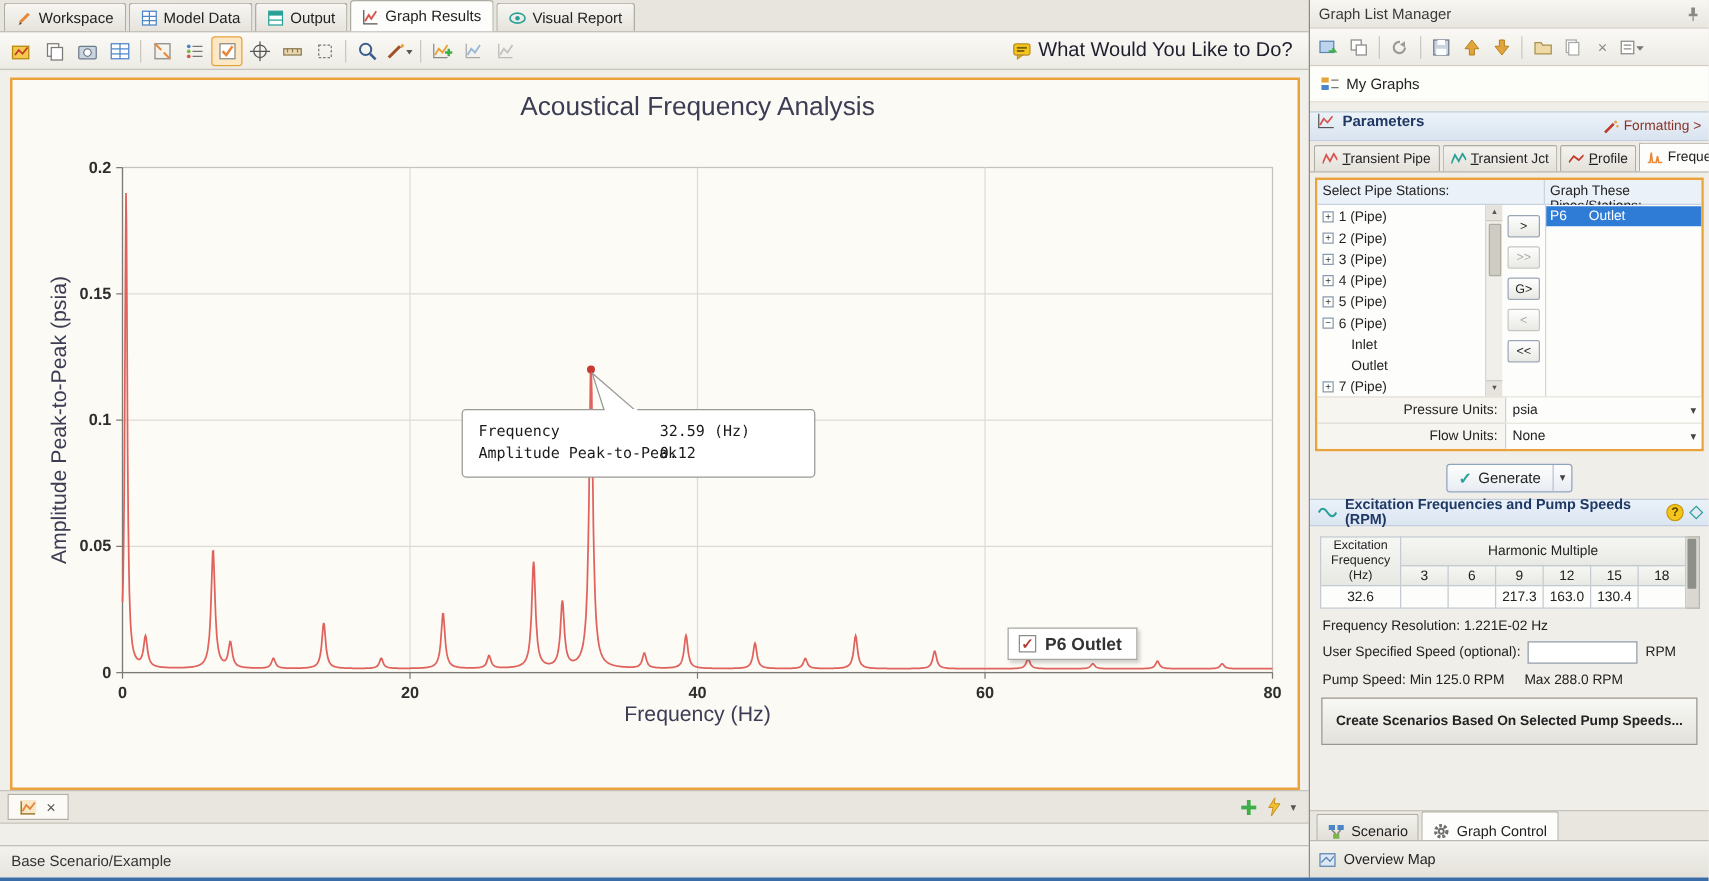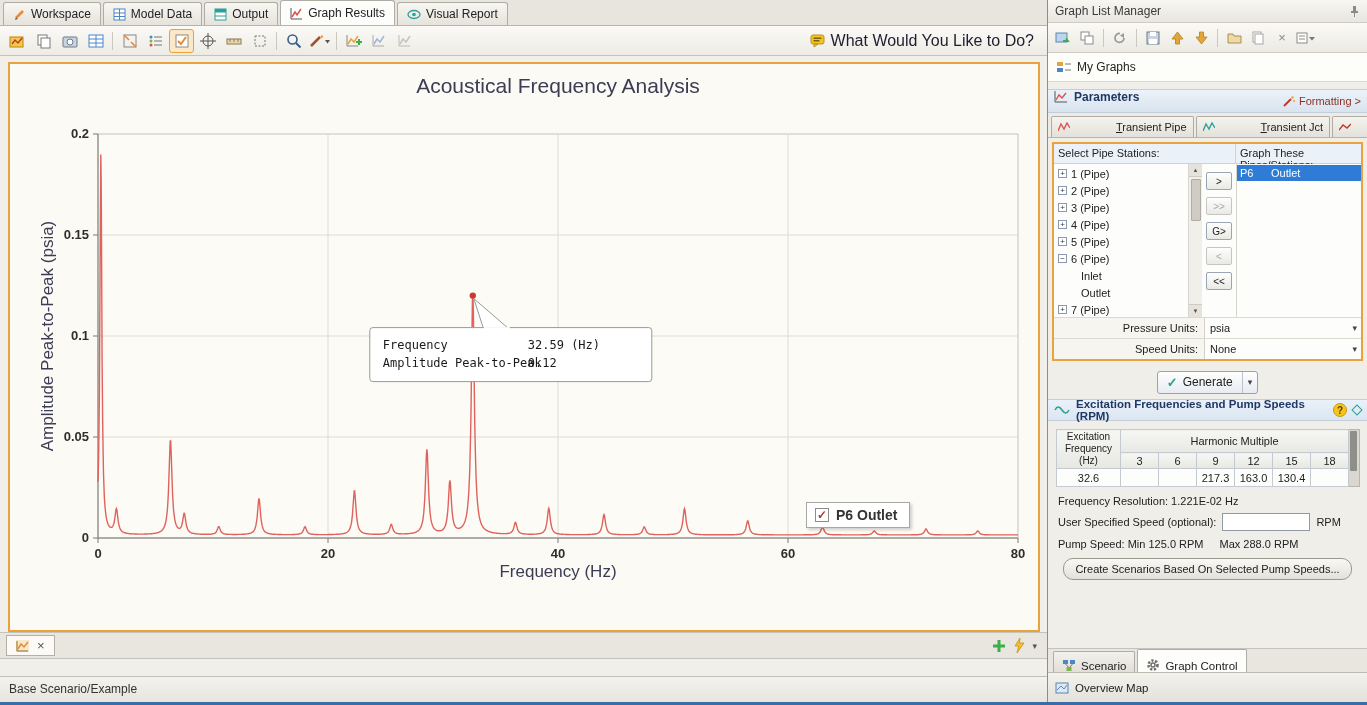--- a/index.html
+++ b/index.html
@@ -48,21 +48,21 @@
 .gbtn {width:22px;height:22px;display:flex;align-items:center;justify-content:center;border-radius:2px;color:#8A8A86;font-size:13px;}
 #glm-tree {height:29px;background:#FDFDFA;display:flex;align-items:center;gap:6px;padding-left:9px;font-size:12px;border-bottom:1px solid #DDDAD2;}
 
 #params-header {height:24px;margin-top:7px;display:flex;gap:6px;padding:0 6px;font-size:12px;background:linear-gradient(#ECF2F9,#D9E4F0);border-top:1px solid #C2CEDC;border-bottom:1px solid #C2CEDC;}
 #params-header .t {font-weight:700;color:#1F3864;}
 #formatting {margin-left:auto;display:flex;align-items:center;gap:4px;font-size:11px;color:#8A3324;}
 
 #ptabs {height:25px;display:flex;align-items:flex-end;padding:2px 3px 0;background:#EDEBE4;border-bottom:1px solid #B6B3AB;gap:2px;}
 .ptab {display:flex;align-items:center;gap:4px;height:21px;padding:0 6px;font-size:11px;border:1px solid #AFACA4;border-bottom:none;border-radius:2px 2px 0 0;background:linear-gradient(#F4F3EF,#E4E1DA);white-space:nowrap;}
 .ptab.active {background:#FDFDFB;height:23px;}
-.uf {display:inline-block;margin-left:42px;}
+.uf {display:inline-block;}
 .uf::first-letter {text-decoration:underline;}
 
 #pipe-box {margin:4px;border:2px solid #E9A23C;background:#FDFDFB;}
 #pipe-heads {display:flex;height:20px;font-size:11px;background:#EBF1F8;border-bottom:1px solid #C9D3E0;}
 #pipe-heads .lh {width:182px;padding:3px 0 0 4px;border-right:1px solid #C9D3E0;}
 #pipe-heads .rh {flex:1;padding:3px 0 0 4px;}
 #pipe-body {display:flex;height:153px;}
 #tree {width:134px;font-size:11px;padding-top:1px;overflow:hidden;background:#FDFDFB;}
 .trow {display:flex;align-items:center;gap:4px;height:17px;padding-left:4px;}
 .trow.child {padding-left:27px;text-align:center;}
@@ -101,21 +101,21 @@
 #exc th.c1 {width:64px;font-size:10px;line-height:1.2;padding:1px 2px;}
 #exc th.m {width:38px;height:16px;}
 #exc td {height:18px;}
 #tbl-scroll {width:11px;background:#DAD7D0;border:1px solid #B9B6AE;border-left:none;position:relative;}
 #tbl-scroll .th {position:absolute;left:1px;top:1px;width:7px;height:40px;background:#8F8F8A;border-radius:1px;}
 
 .info {font-size:11px;margin:8px 0 0 10px;}
 #spd-row {display:flex;align-items:center;gap:6px;margin:6px 0 0 10px;font-size:11px;}
 #spd-row input {width:88px;height:18px;border:1px solid #8F9AA6;background:#fff;font-size:11px;padding:0 3px;}
 #pump-row {display:flex;gap:16px;margin:7px 0 0 10px;font-size:11px;}
-#create-btn {display:block;margin:8px auto 0;height:22px;padding:0 11px;font-size:11px;font-family:inherit;border:1px solid #9A978F;border-radius:10px;background:linear-gradient(#F8F8F5,#E3E1DA);color:#222;}
+#create-btn {display:block;margin:8px auto 0;height:38px;padding:0 11px;font-size:11px;font-family:inherit;border:1px solid #9A978F;border-radius:0;background:linear-gradient(#F8F8F5,#E3E1DA);color:#222;font-weight:bold;}
 
 #rtabs {position:absolute;left:0;top:648px;width:100%;height:24px;background:#E9E6DF;border-top:1px solid #C6C3BB;display:flex;align-items:flex-end;padding-left:5px;gap:2px;}
 .rtab {display:flex;align-items:flex-end;gap:5px;height:21px;padding:0 8px;font-size:11.5px;border:1px solid #AFACA4;border-bottom:none;border-radius:2px 2px 0 0;background:linear-gradient(#F2F1EC,#E2DFD8);}
 .rtab.active {background:#FDFDFB;height:23px;}
 #rfooter {position:absolute;left:0;top:672px;width:100%;height:30px;display:flex;align-items:center;background:linear-gradient(#F3F2ED,#E3E1DA);border-top:1px solid #BDBAB2;font-size:11.5px;}
 #rfooter .om {display:flex;align-items:center;gap:6px;padding-left:7px;flex:1;}
 #rfooter .am {display:flex;align-items:center;gap:6px;border-left:1px solid #C6C3BB;align-self:stretch;padding:0 8px;}
 .green-dot {width:13px;height:13px;border-radius:50%;background:radial-gradient(circle at 35% 30%,#7FD67F,#2F9E38);border:1px solid #20702A;}
 </style>
 </head>
@@ -573,21 +573,21 @@
       </div>
     </div>
     <div class="unit-row">
       <span class="ul">Pressure Units:</span>
       <span class="uv">
         <span>psia</span>
         <span class="caret">▾</span>
       </span>
     </div>
     <div class="unit-row">
-      <span class="ul">Speed Units:</span>
+      <span class="ul">Flow Units:</span>
       <span class="uv">
         <span>None</span>
         <span class="caret">▾</span>
       </span>
     </div>
   </div>
 
   <div id="gen-row">
     <div id="gen-btn">
       <span class="main">

